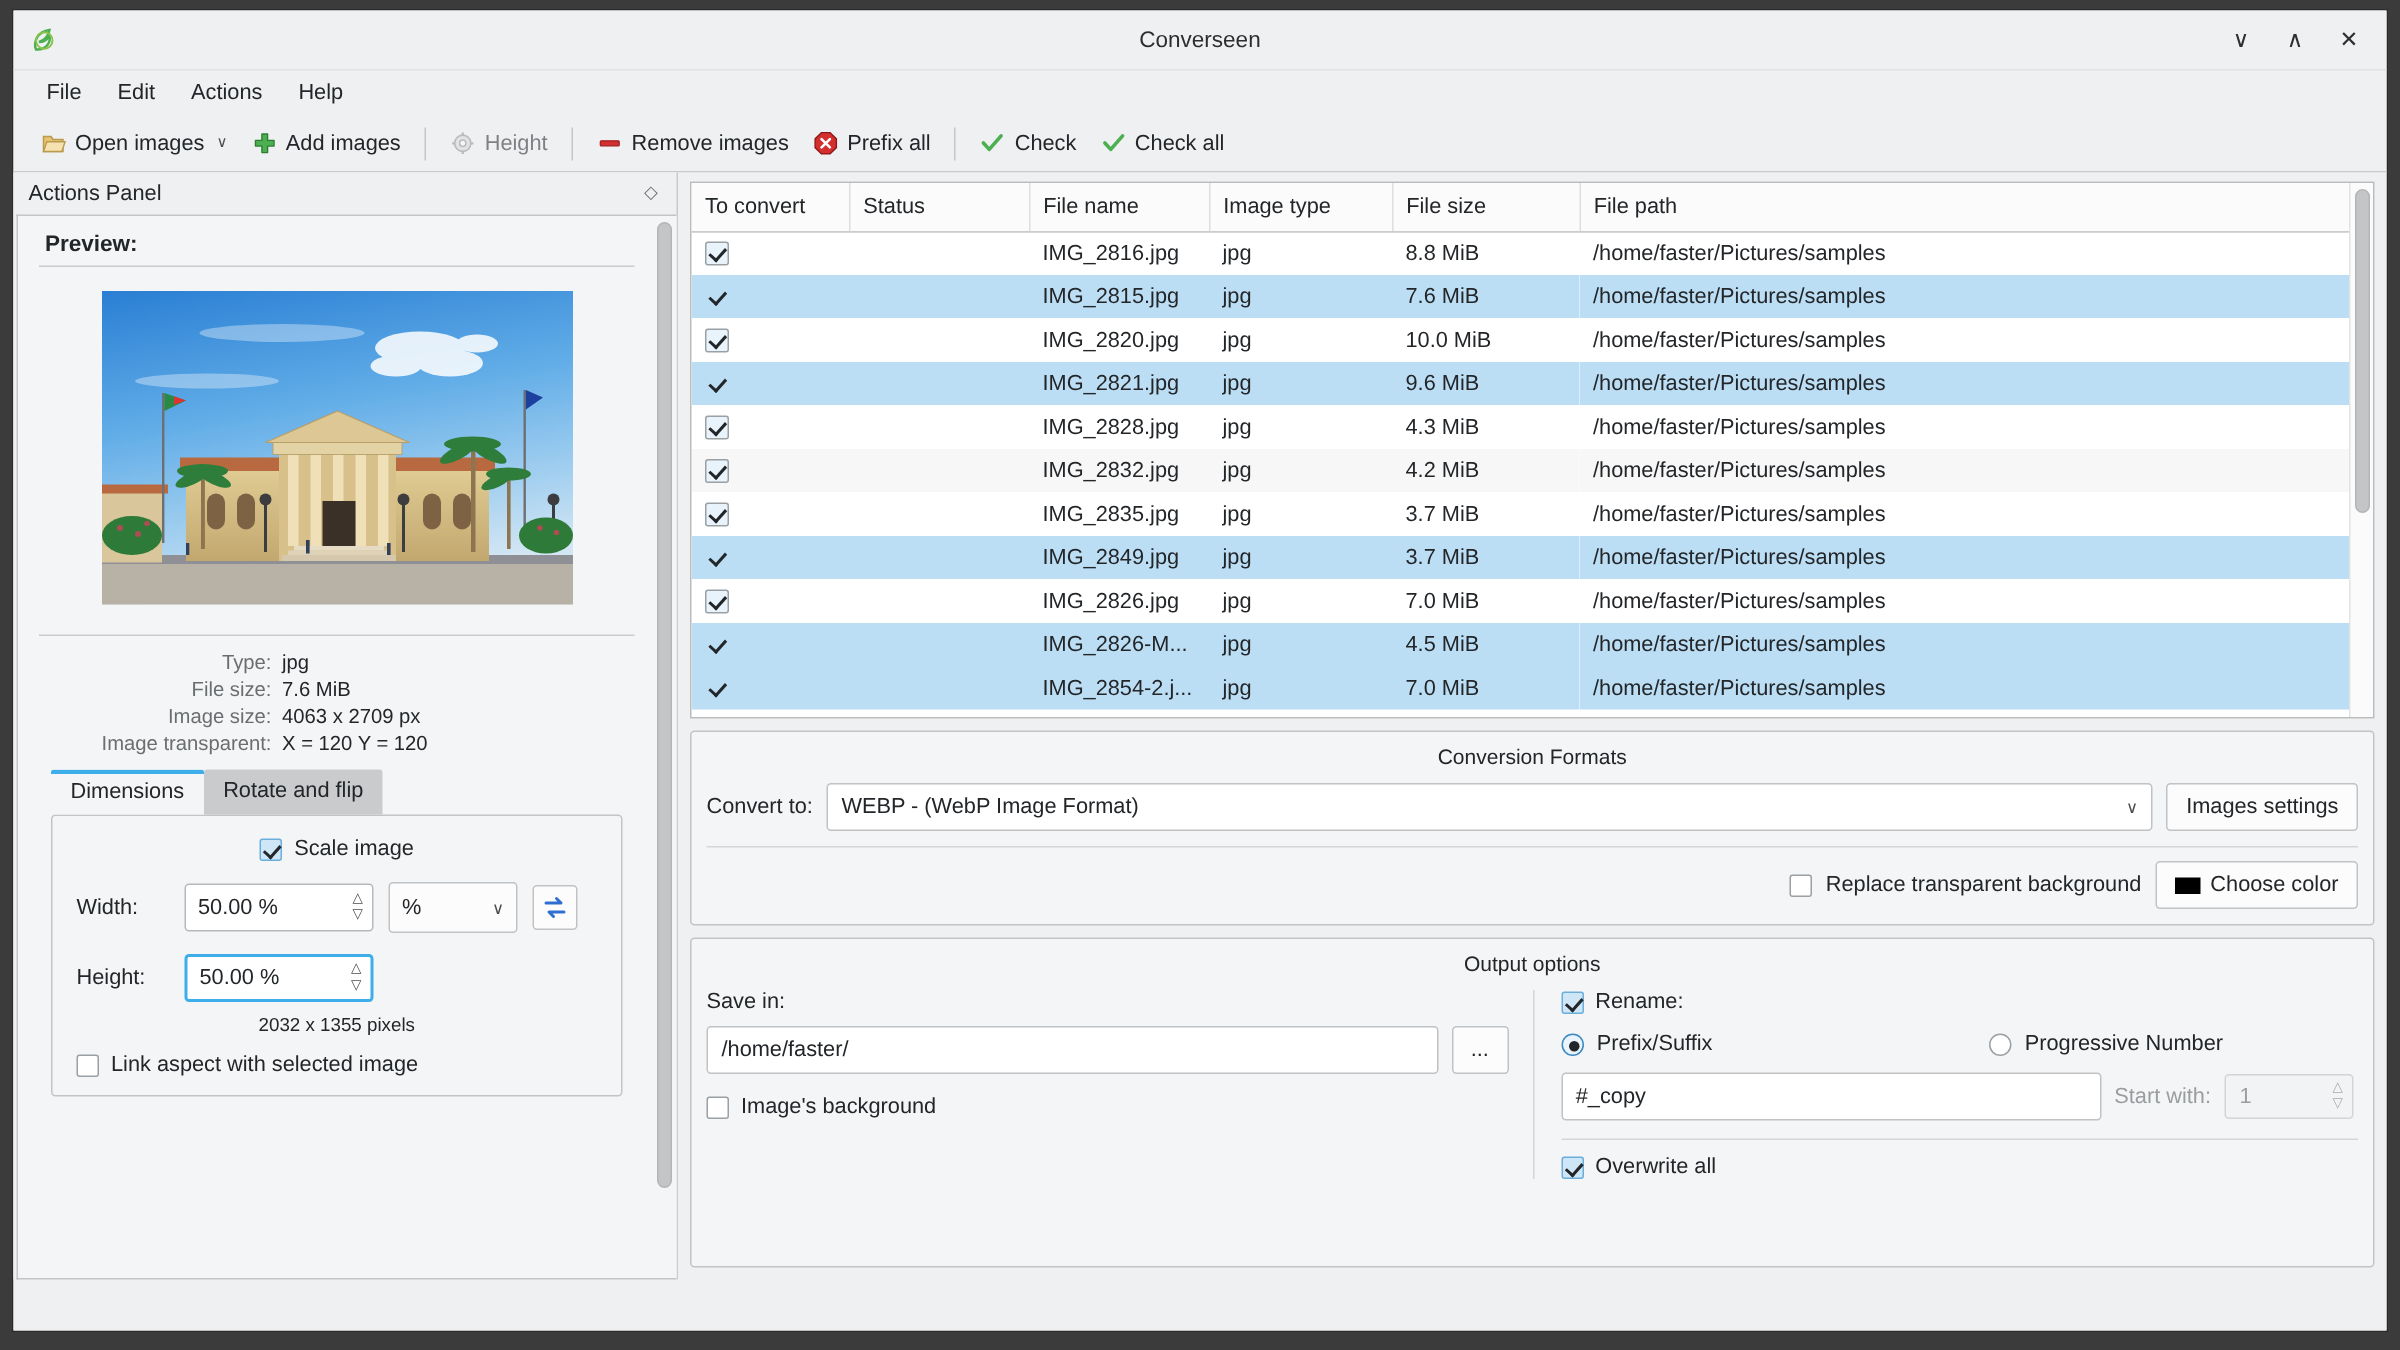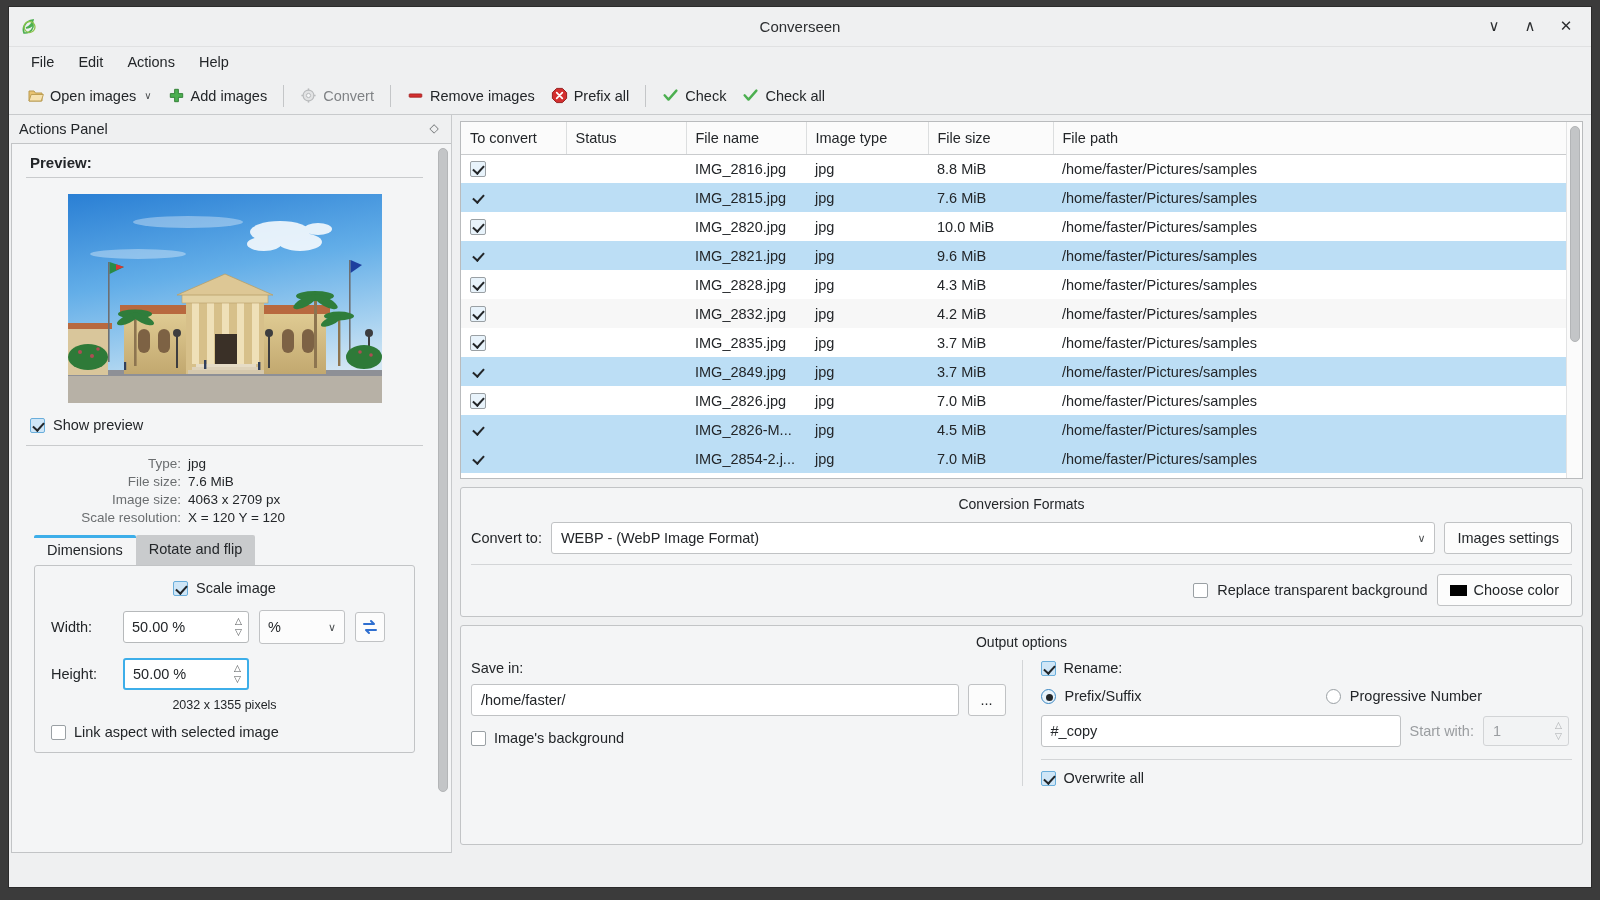--- a/index.html
+++ b/index.html
@@ -339,21 +339,21 @@
           <circle cx="8.5" cy="8.5" r="5.4" fill="#e2e3e4" stroke="#b9bbbd" stroke-width="1.1"></circle>
           <circle cx="8.5" cy="8.5" r="2.1" fill="#f6f7f8" stroke="#b9bbbd" stroke-width="1"></circle>
           <g stroke="#b9bbbd" stroke-width="1.5">
             <line x1="8.5" y1="1.4" x2="8.5" y2="3.3"></line>
               <line x1="8.5" y1="13.7" x2="8.5" y2="15.6"></line>
             <line x1="1.4" y1="8.5" x2="3.3" y2="8.5"></line>
               <line x1="13.7" y1="8.5" x2="15.6" y2="8.5"></line>
           </g>
         </svg>
       </span>
-      <span>Convert</span>
+      <span>Height</span>
     </div>
 
     <div class="tb-sep"></div>
 
     <div class="tb-btn">
       <span class="tb-ico">
         <svg width="17" height="17" viewBox="0 0 17 17">
           <rect x="2.2" y="6.9" width="12.6" height="3.3" rx="0.6" fill="#d32f2f" stroke="#9e1c1c" stroke-width="0.8"></rect>
         </svg>
       </span>
@@ -520,42 +520,38 @@
 
                 <g fill="#32405c">
                   <rect x="136" y="166" width="2.4" height="9"></rect>
                   <rect x="190" y="168" width="2.4" height="8"></rect>
                   <rect x="56" y="168" width="2.2" height="8"></rect>
                 </g>
               </svg>
             </div>
           </div>
 
-          <div class="chk-row">
-            <span class="cbox on"></span>
-            <span>Show preview</span>
-          </div>
 
           <div class="hr" style="margin-top:12px"></div>
 
           <div class="info-table">
             <div class="info-row">
               <span class="info-lbl">Type:</span>
               <span class="info-val">jpg</span>
             </div>
             <div class="info-row">
               <span class="info-lbl">File size:</span>
               <span class="info-val">7.6 MiB</span>
             </div>
             <div class="info-row">
               <span class="info-lbl">Image size:</span>
               <span class="info-val">4063 x 2709 px</span>
             </div>
             <div class="info-row">
-              <span class="info-lbl">Scale resolution:</span>
+              <span class="info-lbl">Image transparent:</span>
               <span class="info-val">X = 120 Y = 120</span>
             </div>
           </div>
 
           <div class="tabs">
             <div class="tab active">Dimensions</div>
             <div class="tab">Rotate and flip</div>
           </div>
 
           <div class="tab-pane">

